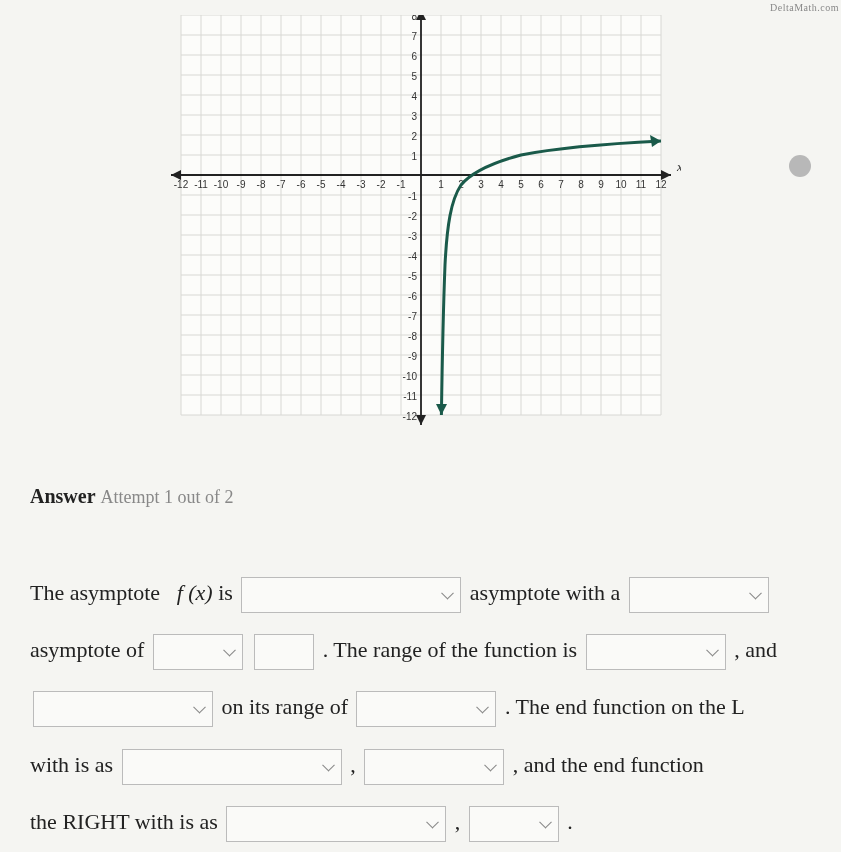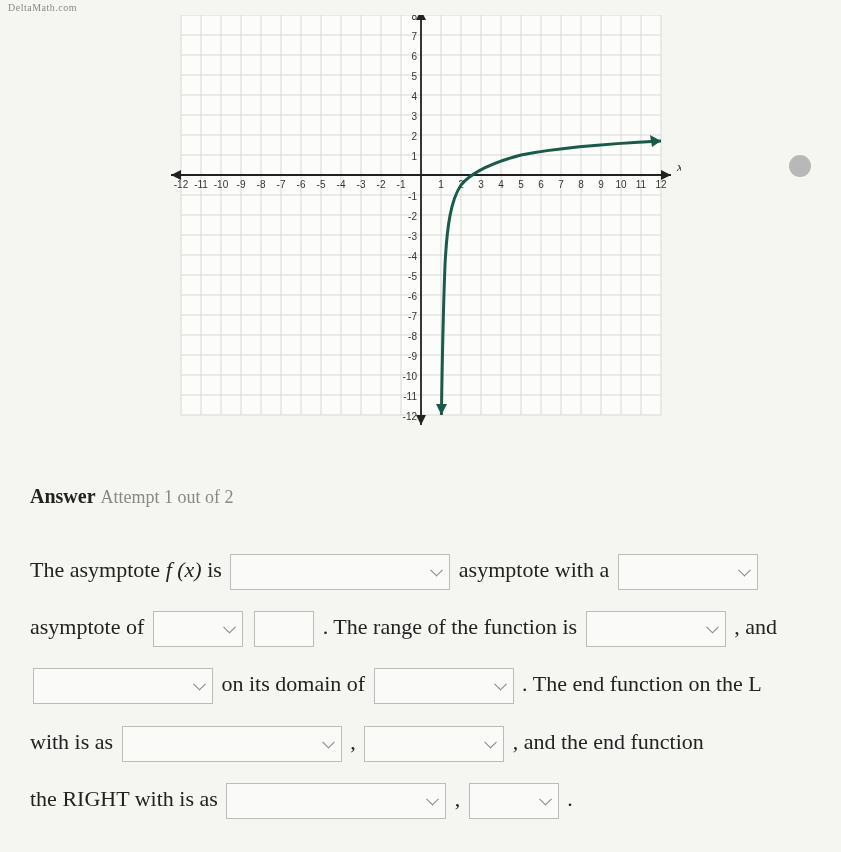--- a/index.html
+++ b/index.html
@@ -6,22 +6,22 @@
     body {
       font-family: Georgia, 'Times New Roman', serif;
       background: #f5f5f2;
       color: #222;
       width: 841px;
       position: relative;
     }
     .top-bar {
       font-size: 10px;
       color: #888;
-      text-align: left;
-      padding: 2px 8px;
+      text-align: right;
+      padding: 2px 2px;
       letter-spacing: 0.5px;
     }
     .chart-area {
       display: flex;
       justify-content: center;
       padding: 0 0 30px 0;
       position: relative;
     }
     .dot {
       position: absolute;
@@ -32,30 +32,30 @@
       border-radius: 50%;
       background: #b8b8b8;
     }
     svg.graph { display: block; }
     .answer-section {
       padding: 20px 30px 30px 30px;
       background: #f5f5f2;
     }
     .answer-header {
       font-size: 20px;
-      margin-bottom: 33px;
+      margin-bottom: 56px;
     }
     .answer-header .bold { font-weight: bold; }
     .answer-header .attempt { color: #888; font-weight: normal; font-size: 18px; }
     .answer-body {
       font-size: 22px;
       line-height: 2.6;
       color: #222;
     }
-    .answer-body .fx { font-style: italic; }
+    .answer-body .fx { font-style: italic; margin-left: 11px; }
     .blank {
       display: inline-block;
       border: 1px solid #bbb;
       background: #fafaf8;
       height: 36px;
       vertical-align: middle;
       position: relative;
       margin: 0 3px;
     }
     .blank.sel::after {
@@ -218,21 +218,21 @@
     <span class="blank sel w140"></span><br>
 
     <span>asymptote of </span>
     <span class="blank sel w90"></span>
     <span class="blank w60"></span>
     <span>. The range of the function is </span>
     <span class="blank sel w140"></span>
     <span>, and</span><br>
 
     <span class="blank sel w180"></span>
-    <span> on its domain of </span>
+    <span> on its range of </span>
     <span class="blank sel w140"></span>
     <span>. The end function on the L</span><br>
 
     <span>with is as </span>
     <span class="blank sel w220"></span>
     <span>, </span>
     <span class="blank sel w140"></span>
     <span>, and the end function </span><br>
 
     <span>the RIGHT with is as </span>

